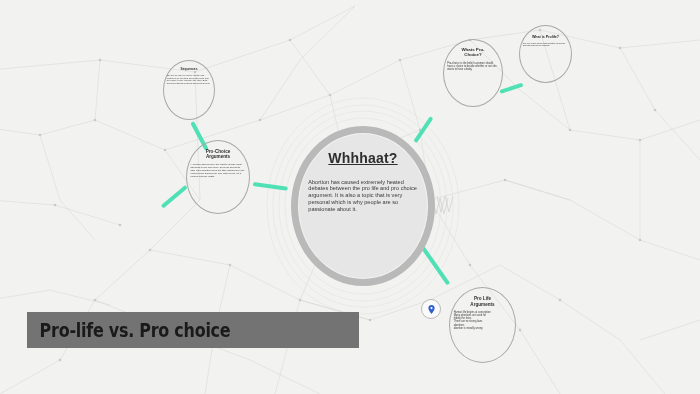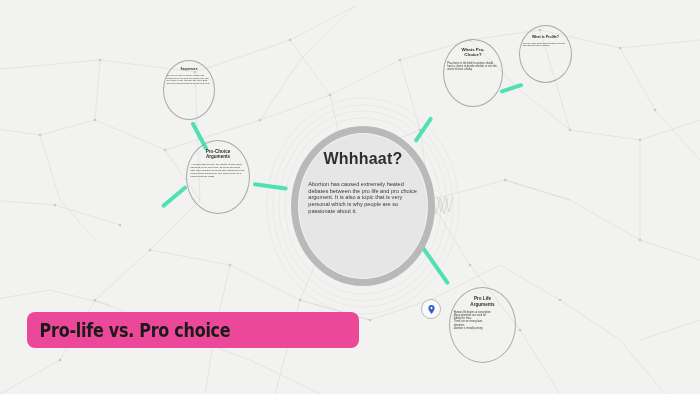--- a/index.html
+++ b/index.html
@@ -23,21 +23,21 @@
   .node .ttl{font-weight:bold;color:#2e2e2e;line-height:1.15;}
   .node .body{color:#3a3a3a;text-align:left;line-height:1.22;}
 
   
   #node-center{left:291px;top:126px;width:144px;height:160px;}
   #node-center .ring-outer{position:absolute;inset:0;border-radius:50%;
         border:7px solid #b9b9b9;box-sizing:border-box;}
   #node-center .disc{position:absolute;left:8px;top:8px;right:8px;bottom:8px;
         border-radius:50%;background:#e6e6e6;}
   #node-center .inner{width:76%;margin-top:17%;}
-  #node-center .ttl{font-size:16px;letter-spacing:.2px;}
+  #node-center .ttl{font-size:14px;letter-spacing:.2px;text-decoration:underline;}
   #node-center .body{font-size:5.6px;margin-top:12px;}
 
   
   #node-pca{left:186px;top:140px;width:64px;height:74px;}
   #node-pca .ttl{font-size:4.6px;}
   #node-pca .body{font-size:2.5px;margin-top:3px;}
 
   
   #node-seq{left:163px;top:60px;width:52px;height:60px;}
   #node-seq .ttl{font-size:3.2px;}
@@ -66,21 +66,21 @@
         transform-origin:0 50%;}
 
   
   #badge{position:absolute;left:421px;top:299px;width:18px;height:18px;
         border-radius:50%;background:#fafafa;border:1.2px solid #b9b9b9;
         display:flex;align-items:center;justify-content:center;}
   #badge svg{display:block;}
 
   
   #banner{position:absolute;left:27px;top:312px;width:332px;height:36px;
-        background:#ec4899;display:flex;align-items:center;border-radius:8px;}
+        background:#737373;display:flex;align-items:center;}
   #banner .txt{font-family:"DejaVu Sans", sans-serif;
         font-weight:bold;font-size:19px;color:#1a1a1a;
         padding-left:15px;letter-spacing:-.3px;
         transform:scaleX(.84);transform-origin:left center;white-space:nowrap;}
 </style>
 </head>
 <body>
 
 <div id="canvas">
 

